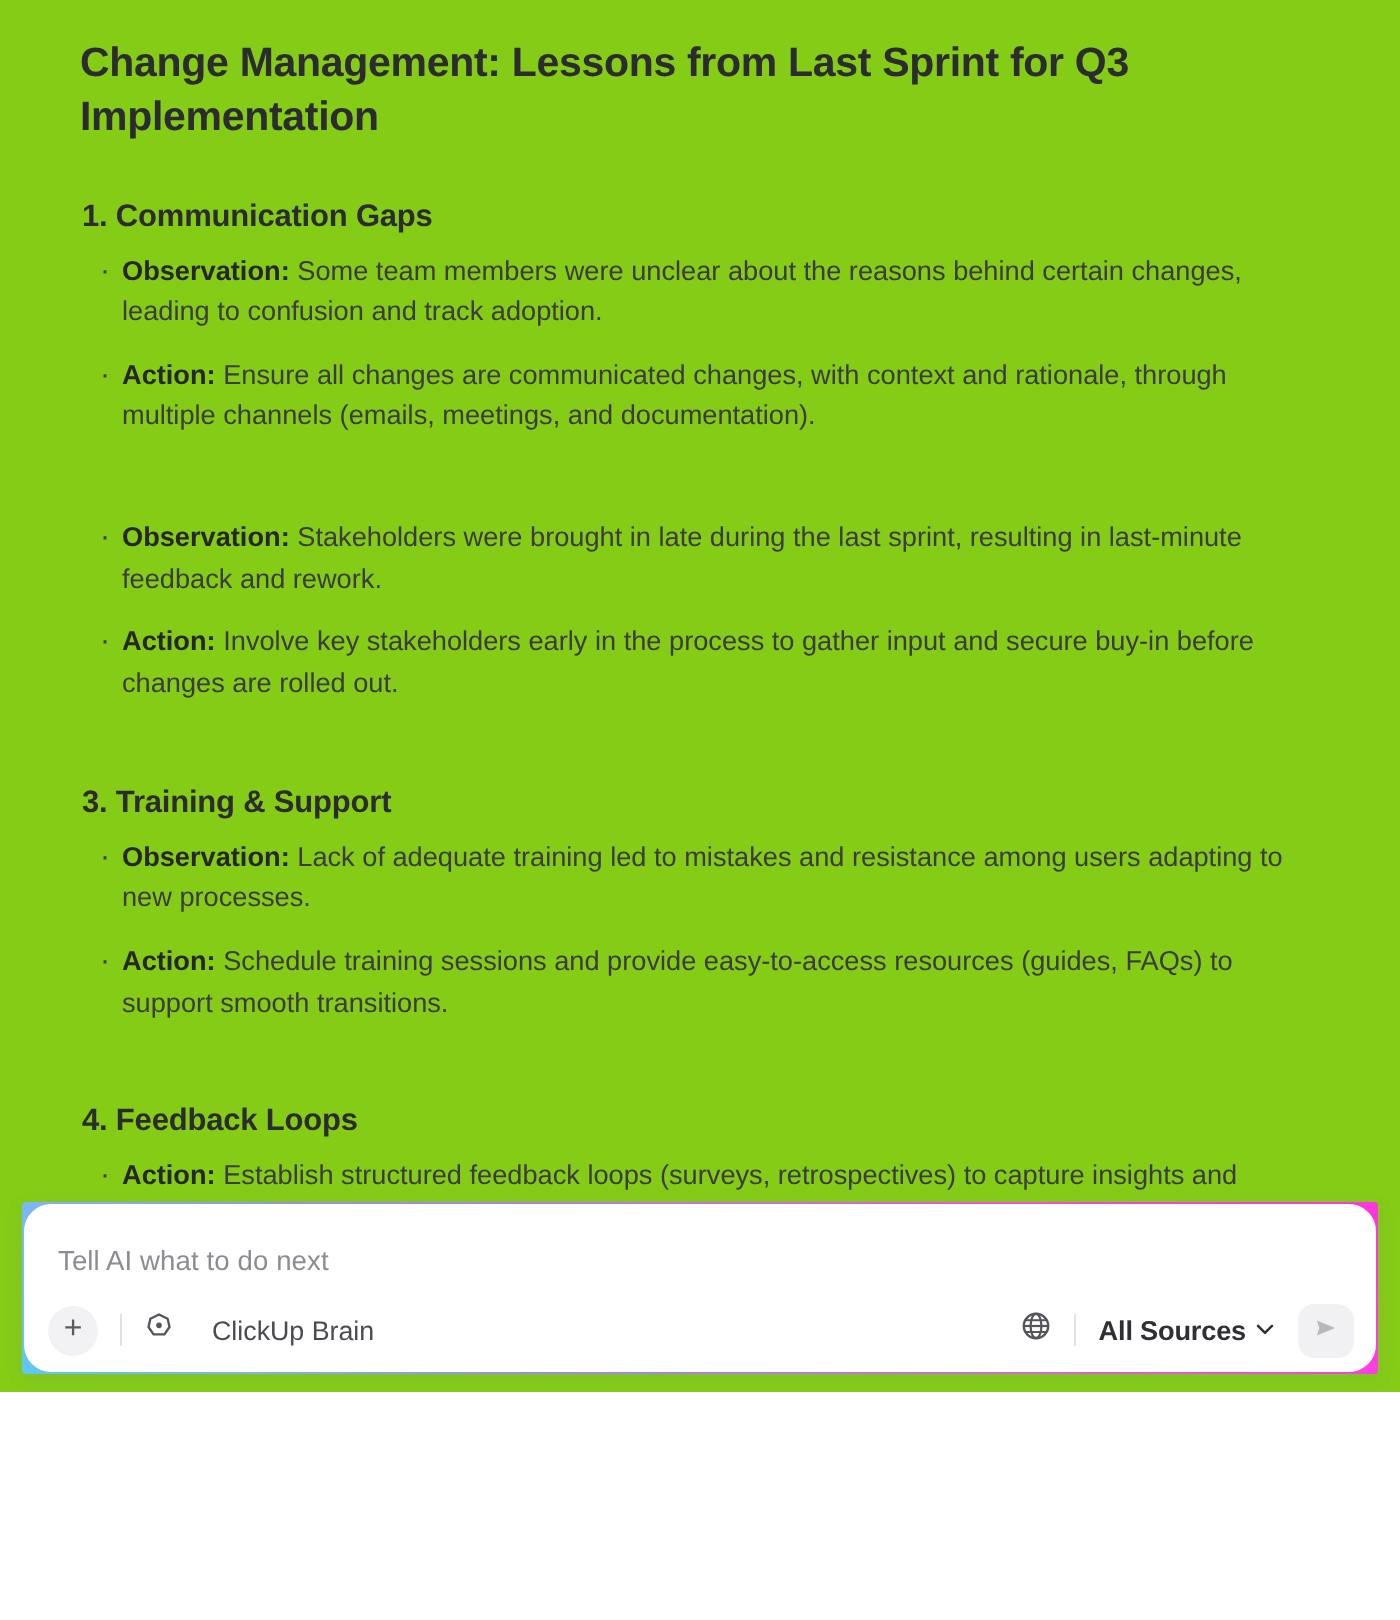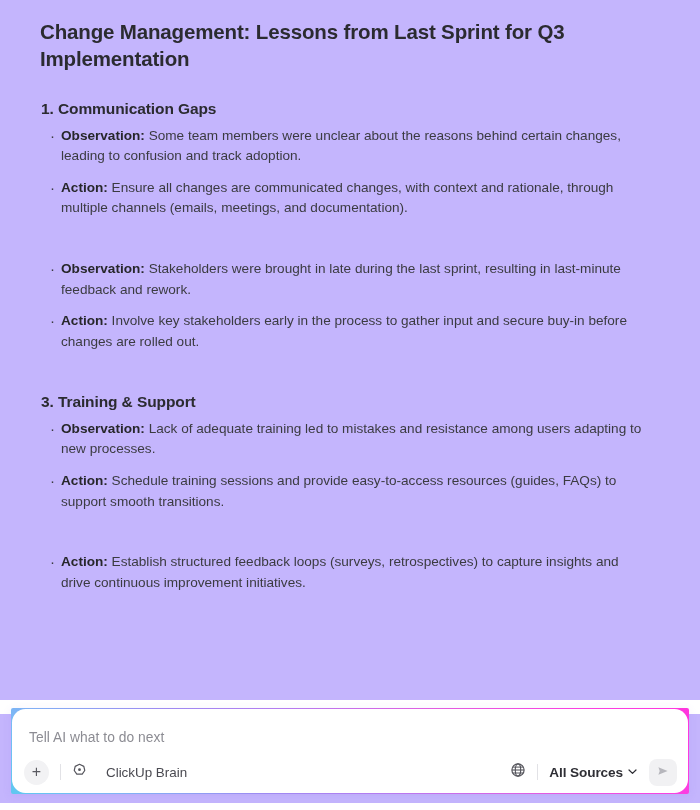--- a/index.html
+++ b/index.html
@@ -5,22 +5,22 @@
   * { box-sizing: border-box; }
   html, body {
     margin: 0; padding: 0;
     width: 700px; height: 810px;
     background: #ffffff;
     font-family: "Liberation Sans", sans-serif;
     overflow: hidden;
   }
   #app {
     position: relative;
-    width: 700px; height: 803px;
-    background: #c4b5fd;
+    width: 700px; height: 696px;
+    background: #84cc16;
     overflow: hidden;
   }
 
   
   .doc {
     position: absolute;
     top: 0; left: 0;
     width: 700px;
     height: 712px;
     overflow: hidden;
@@ -223,20 +223,21 @@
           <span>Lack of adequate training led to mistakes and resistance among users adapting to new processes.</span>
         </li>
         <li class="bullet">
           <b>Action:</b>
           <span>Schedule training sessions and provide easy-to-access resources (guides, FAQs) to support smooth transitions.</span>
         </li>
       </ul>
     </div>
 
     <div class="section">
+      <h2 class="section-heading">4. Feedback Loops</h2>
       <ul class="bullets">
         <li class="bullet">
           <b>Action:</b>
           <span>Establish structured feedback loops (surveys, retrospectives) to capture insights and drive continuous improvement initiatives.</span>
         </li>
       </ul>
     </div>
 
   </div>
 

